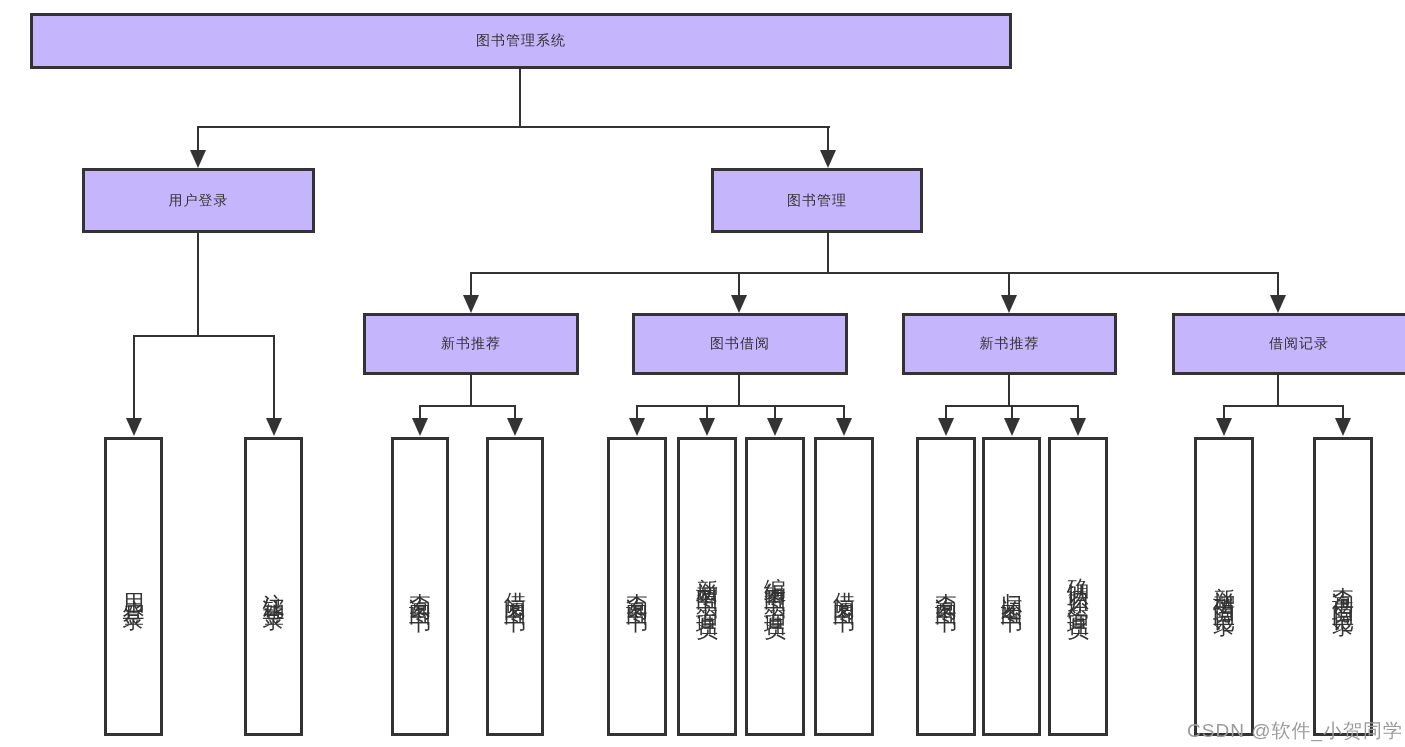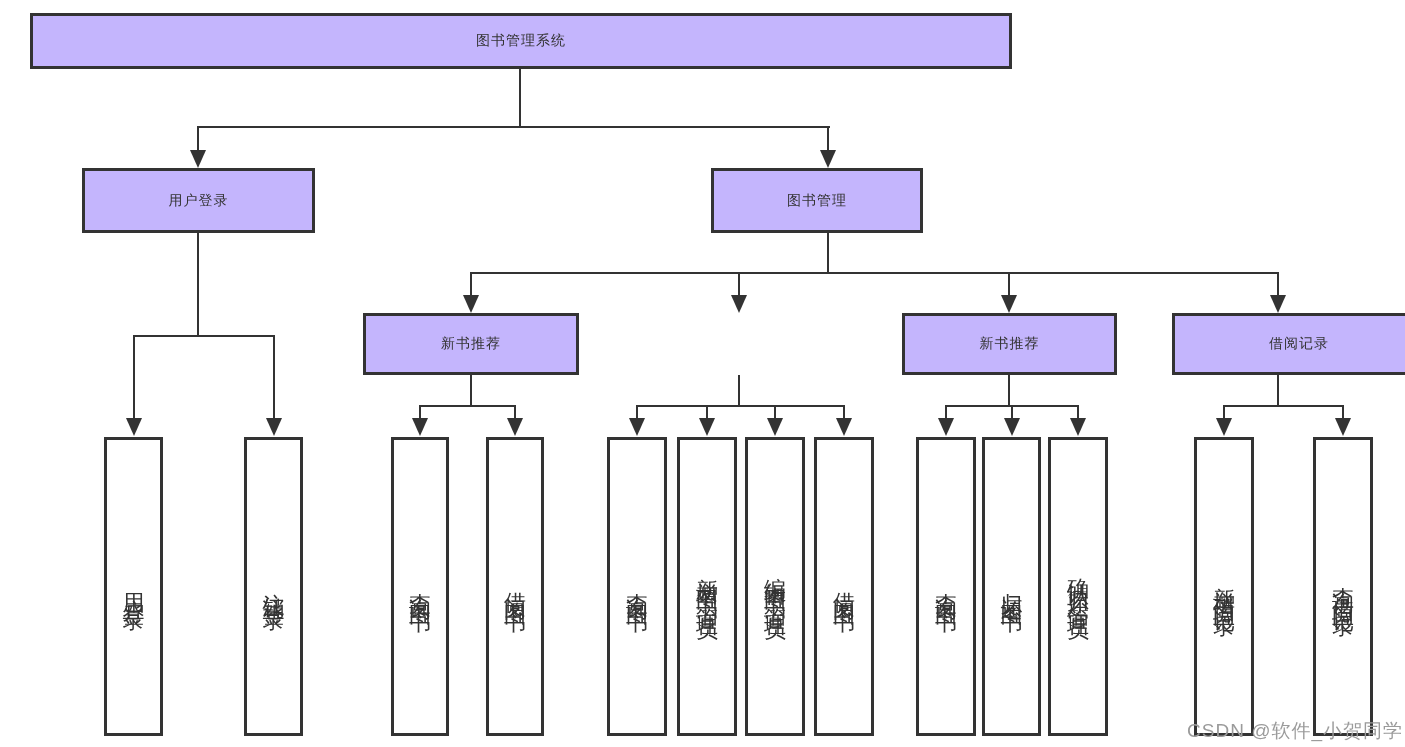--- a/index.html
+++ b/index.html
@@ -54,20 +54,21 @@
   <div class="vline" style="left:470px;top:272px;height:25px"></div>
   <div class="vline" style="left:738px;top:272px;height:25px"></div>
   <div class="vline" style="left:1008px;top:272px;height:25px"></div>
   <div class="vline" style="left:1277px;top:272px;height:25px"></div>
   <div class="arrow" style="left:463px;top:295px"></div>
   <div class="arrow" style="left:731px;top:295px"></div>
   <div class="arrow" style="left:1001px;top:295px"></div>
   <div class="arrow" style="left:1270px;top:295px"></div>
 
   <div class="box" style="left:363px;top:313px;width:216px;height:62px">新书推荐</div>
+  <div class="box" style="left:632px;top:313px;width:216px;height:62px">图书借阅</div>
   <div class="box" style="left:902px;top:313px;width:215px;height:62px">新书推荐</div>
   <div class="box" style="left:1172px;top:313px;width:254px;height:62px">借阅记录</div>
 
   <div class="vline" style="left:197px;top:233px;height:102px"></div>
   <div class="hline" style="left:133px;top:335px;width:142px"></div>
   <div class="vline" style="left:133px;top:335px;height:84px"></div>
   <div class="vline" style="left:273px;top:335px;height:84px"></div>
   <div class="arrow" style="left:126px;top:418px"></div>
   <div class="arrow" style="left:266px;top:418px"></div>
 

